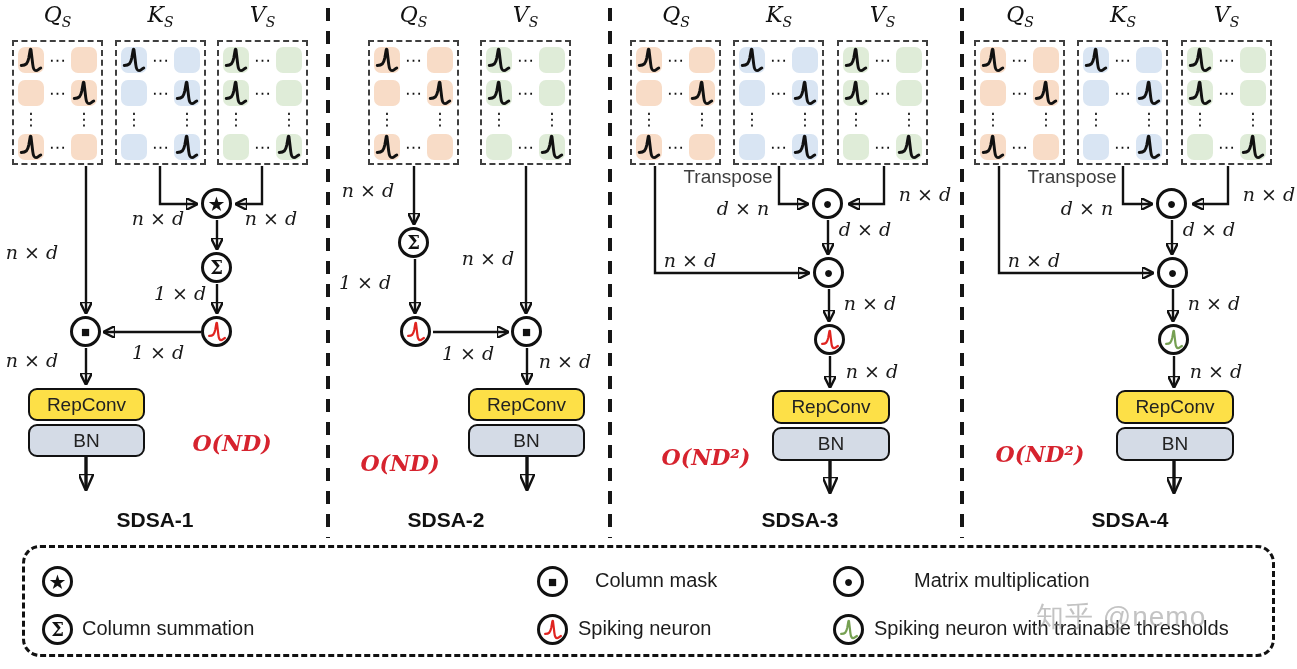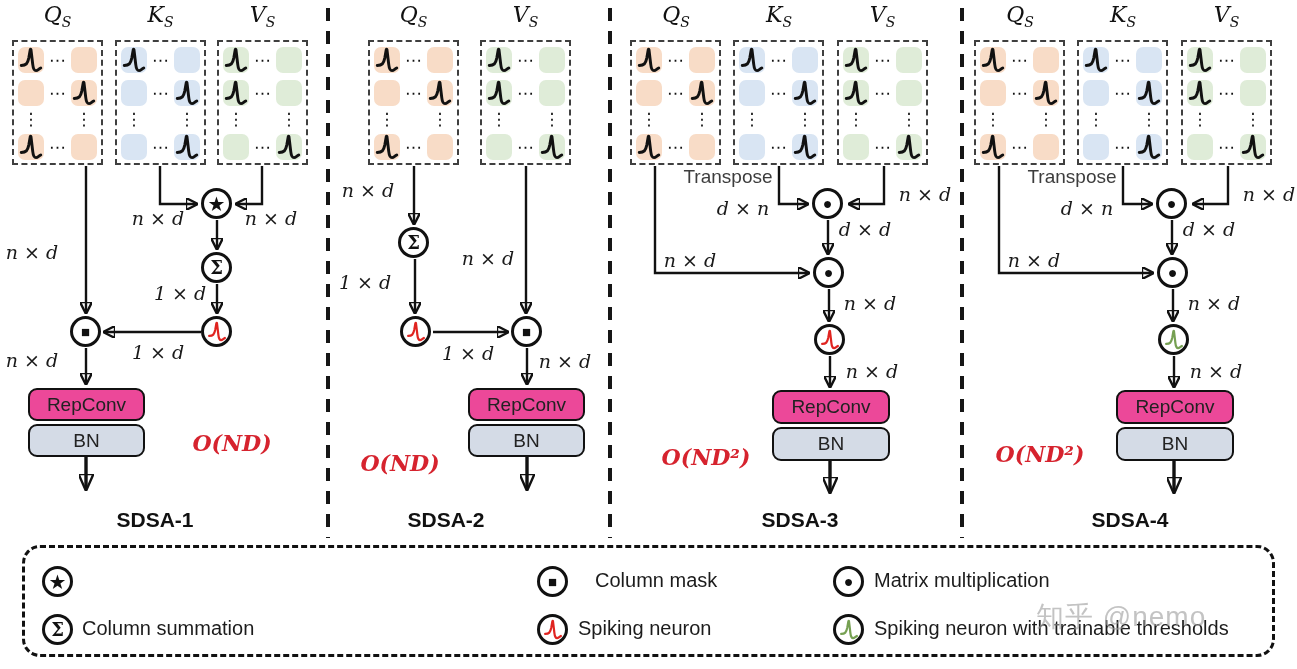--- a/index.html
+++ b/index.html
@@ -32,21 +32,21 @@
   .spk path{fill:none;stroke-linecap:round;stroke-linejoin:round}
   .spk.dark path{stroke:#111;stroke-width:2.7}
   .spk.red path{stroke:#e02420;stroke-width:2.5}
   .spk.green path{stroke:#76a052;stroke-width:2.5}
   
   .dim{position:absolute;width:64px;text-align:center;white-space:nowrap;
        font:italic 19px "DejaVu Serif",serif;color:#1a1a1a;z-index:2}
   .transpose{position:absolute;width:160px;text-align:center;font-size:19px;color:#3d3d3d;z-index:2}
   .block{position:absolute;box-sizing:border-box;border:2.5px solid #111;border-radius:9px;
          display:flex;align-items:center;justify-content:center;font-size:19px;color:#222;z-index:2}
-  .block.repconv{background:#ec4899}
+  .block.repconv{background:#fde047}
   .block.bn{background:#d4dbe6}
   .cx{position:absolute;width:120px;text-align:center;white-space:nowrap;
       font:bold italic 22px "DejaVu Serif",serif;color:#d6232e;z-index:2}
   .ptitle{position:absolute;width:140px;text-align:center;font-weight:bold;font-size:21px;color:#111;z-index:2}
   
   .legend{position:absolute;left:22px;top:545px;width:1253px;height:112px;box-sizing:border-box;
           border:3.5px dashed #111;border-radius:18px;background:#fff;z-index:1}
   .llabel{position:absolute;font-size:20px;color:#1c1c1c;white-space:nowrap;z-index:2}
   .watermark{position:absolute;left:1036px;top:598px;font-size:28px;letter-spacing:1px;
              color:rgba(158,158,158,.62);white-space:nowrap;z-index:6;pointer-events:none}
@@ -618,21 +618,21 @@
   <div class="llabel" style="left:595px;top:569px">Column mask</div>
   <div class="op" style="left:537px;top:614px">
       <svg class="spk red" viewBox="0 0 20 24">
         <path d="M1,17 C5.5,17 6.8,15.5 8,10 L9.3,2.6 C9.5,2 9.9,2 10,2.6 L11.6,16 C12.1,20.6 13.2,21.8 14.6,21.8 C16.2,21.8 17,20.4 19,19.4"></path>
       </svg>
     </div>
   <div class="llabel" style="left:578px;top:617px">Spiking neuron</div>
   <div class="op" style="left:833px;top:566px">
       <span class="g dotg">●</span>
     </div>
-  <div class="llabel" style="left:874px;top:569px">Matrix multiplication</div>
+  <div class="llabel" style="left:914px;top:569px">Matrix multiplication</div>
   <div class="op" style="left:833px;top:614px">
       <svg class="spk green" viewBox="0 0 20 24">
         <path d="M1,17 C5.5,17 6.8,15.5 8,10 L9.3,2.6 C9.5,2 9.9,2 10,2.6 L11.6,16 C12.1,20.6 13.2,21.8 14.6,21.8 C16.2,21.8 17,20.4 19,19.4"></path>
       </svg>
     </div>
   <div class="llabel" style="left:874px;top:617px">Spiking neuron with trainable thresholds</div>
 
   <div class="watermark">知乎 @nemo</div>
 </div>
 

